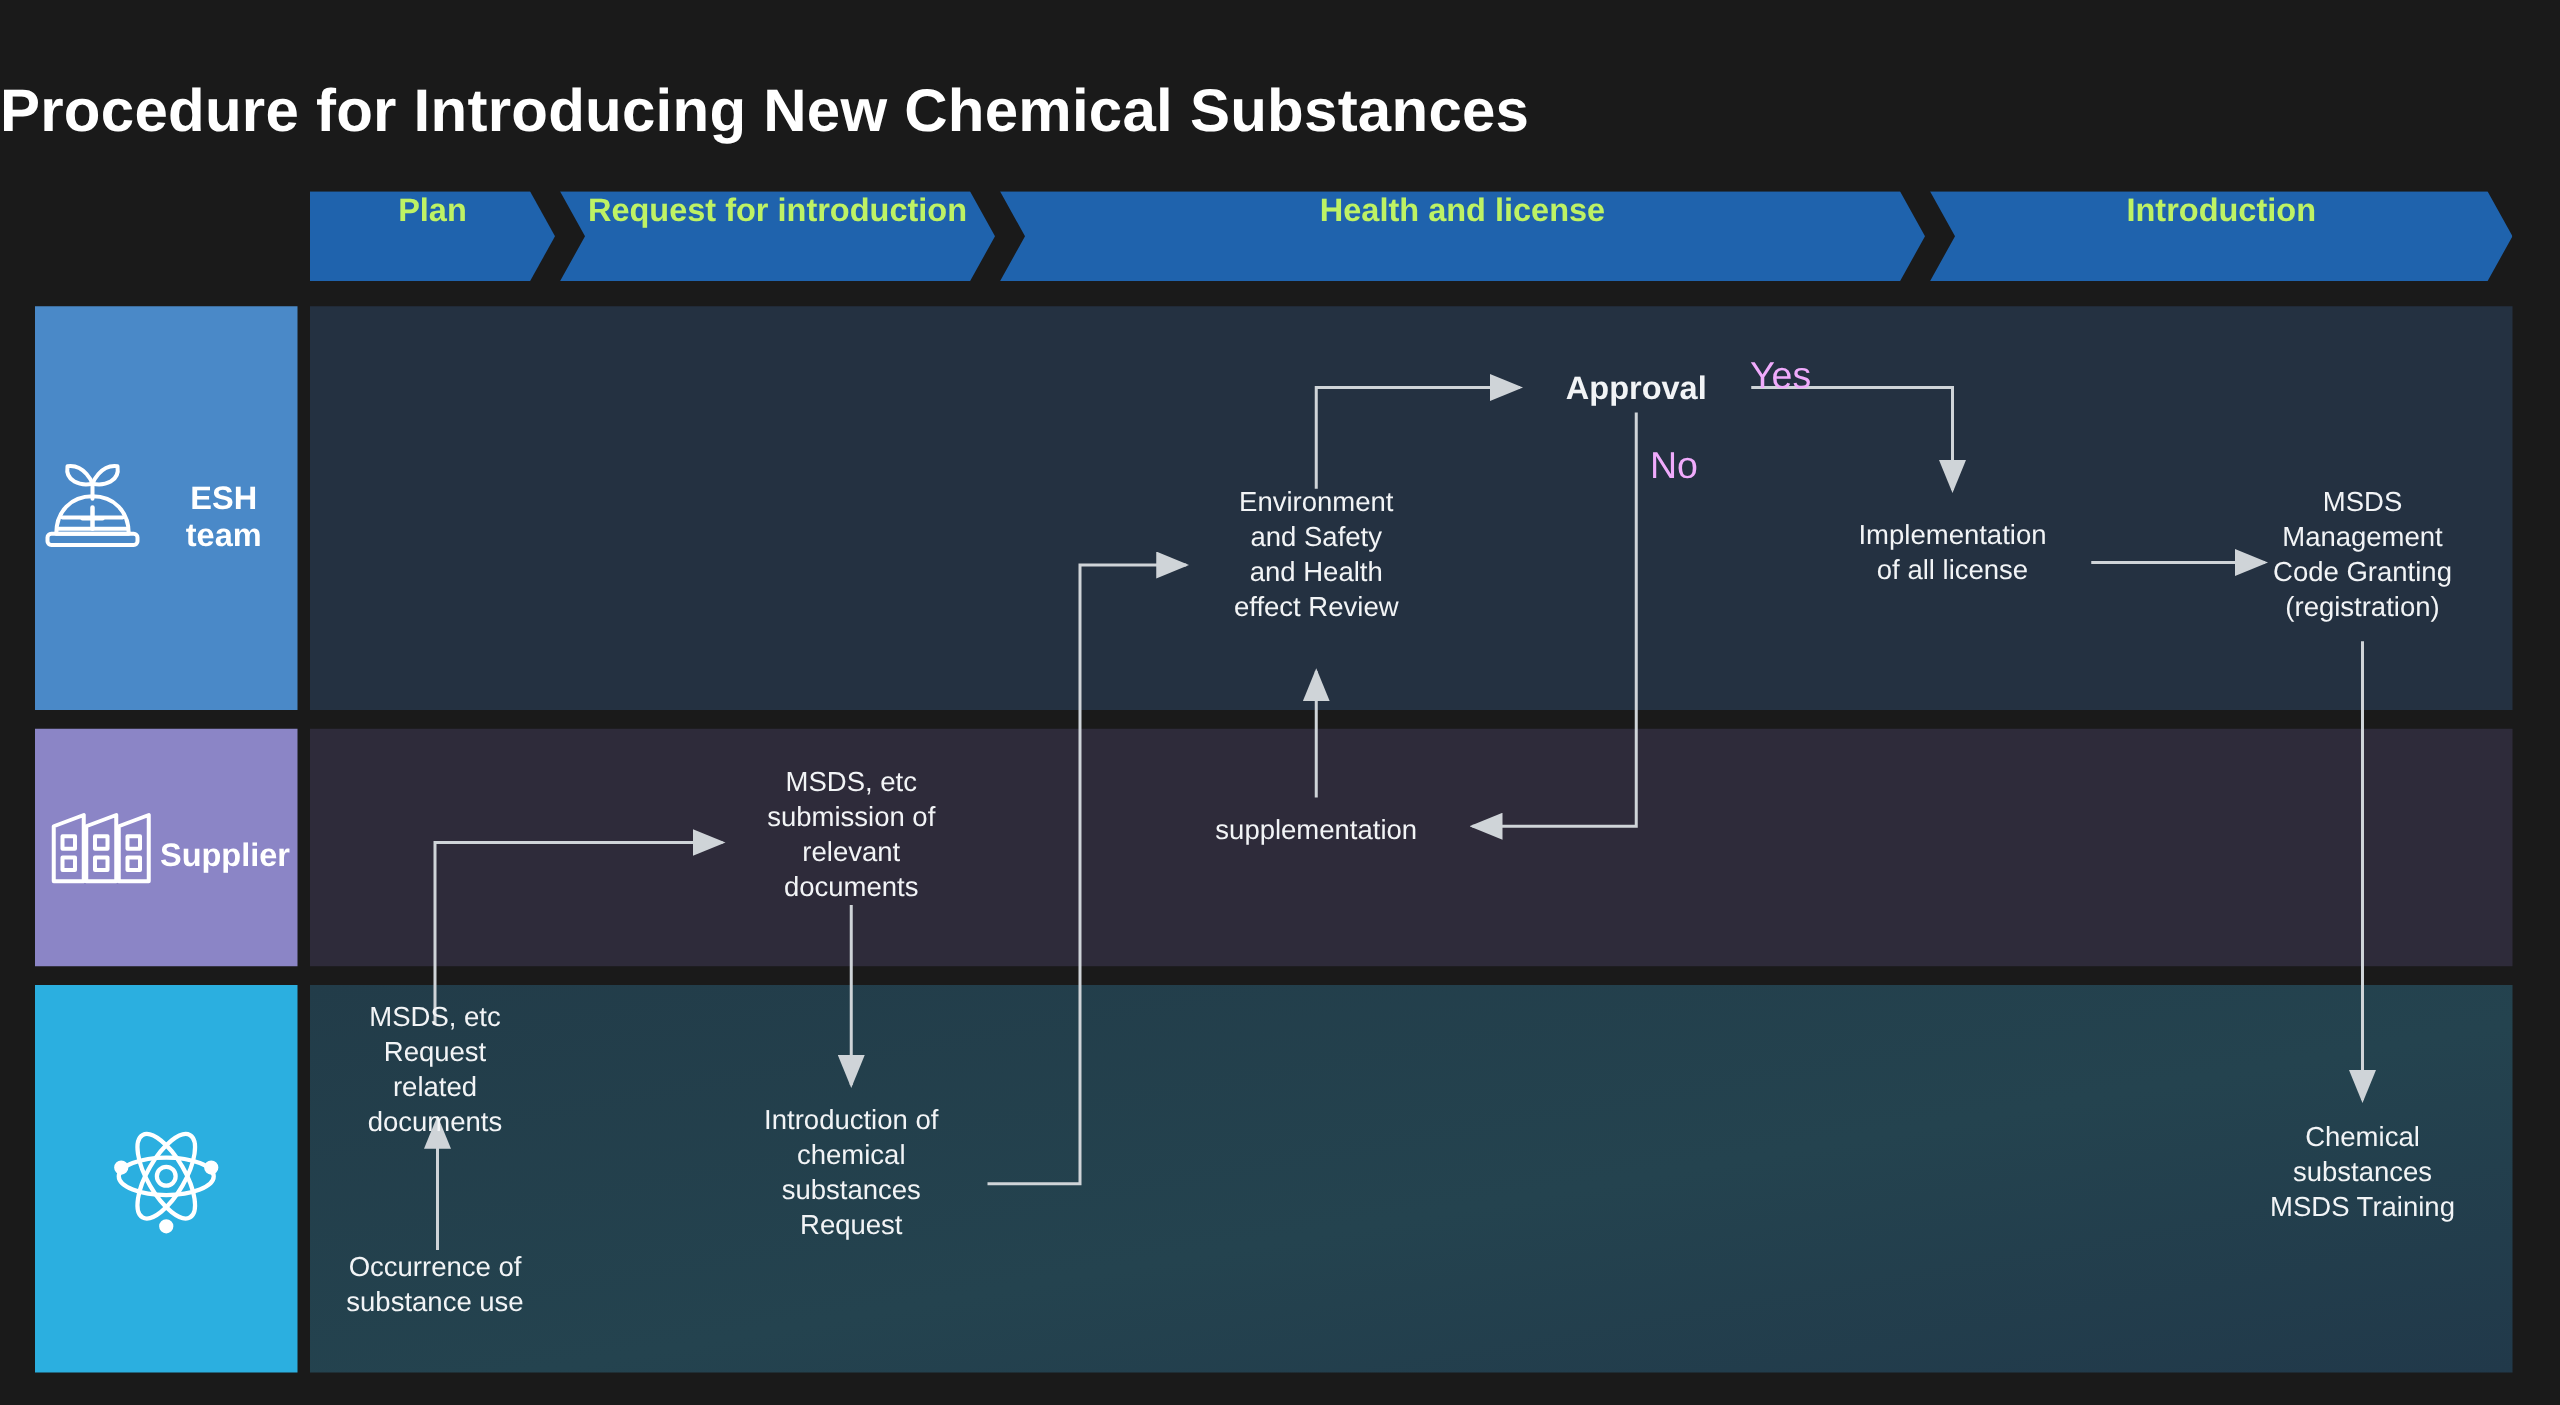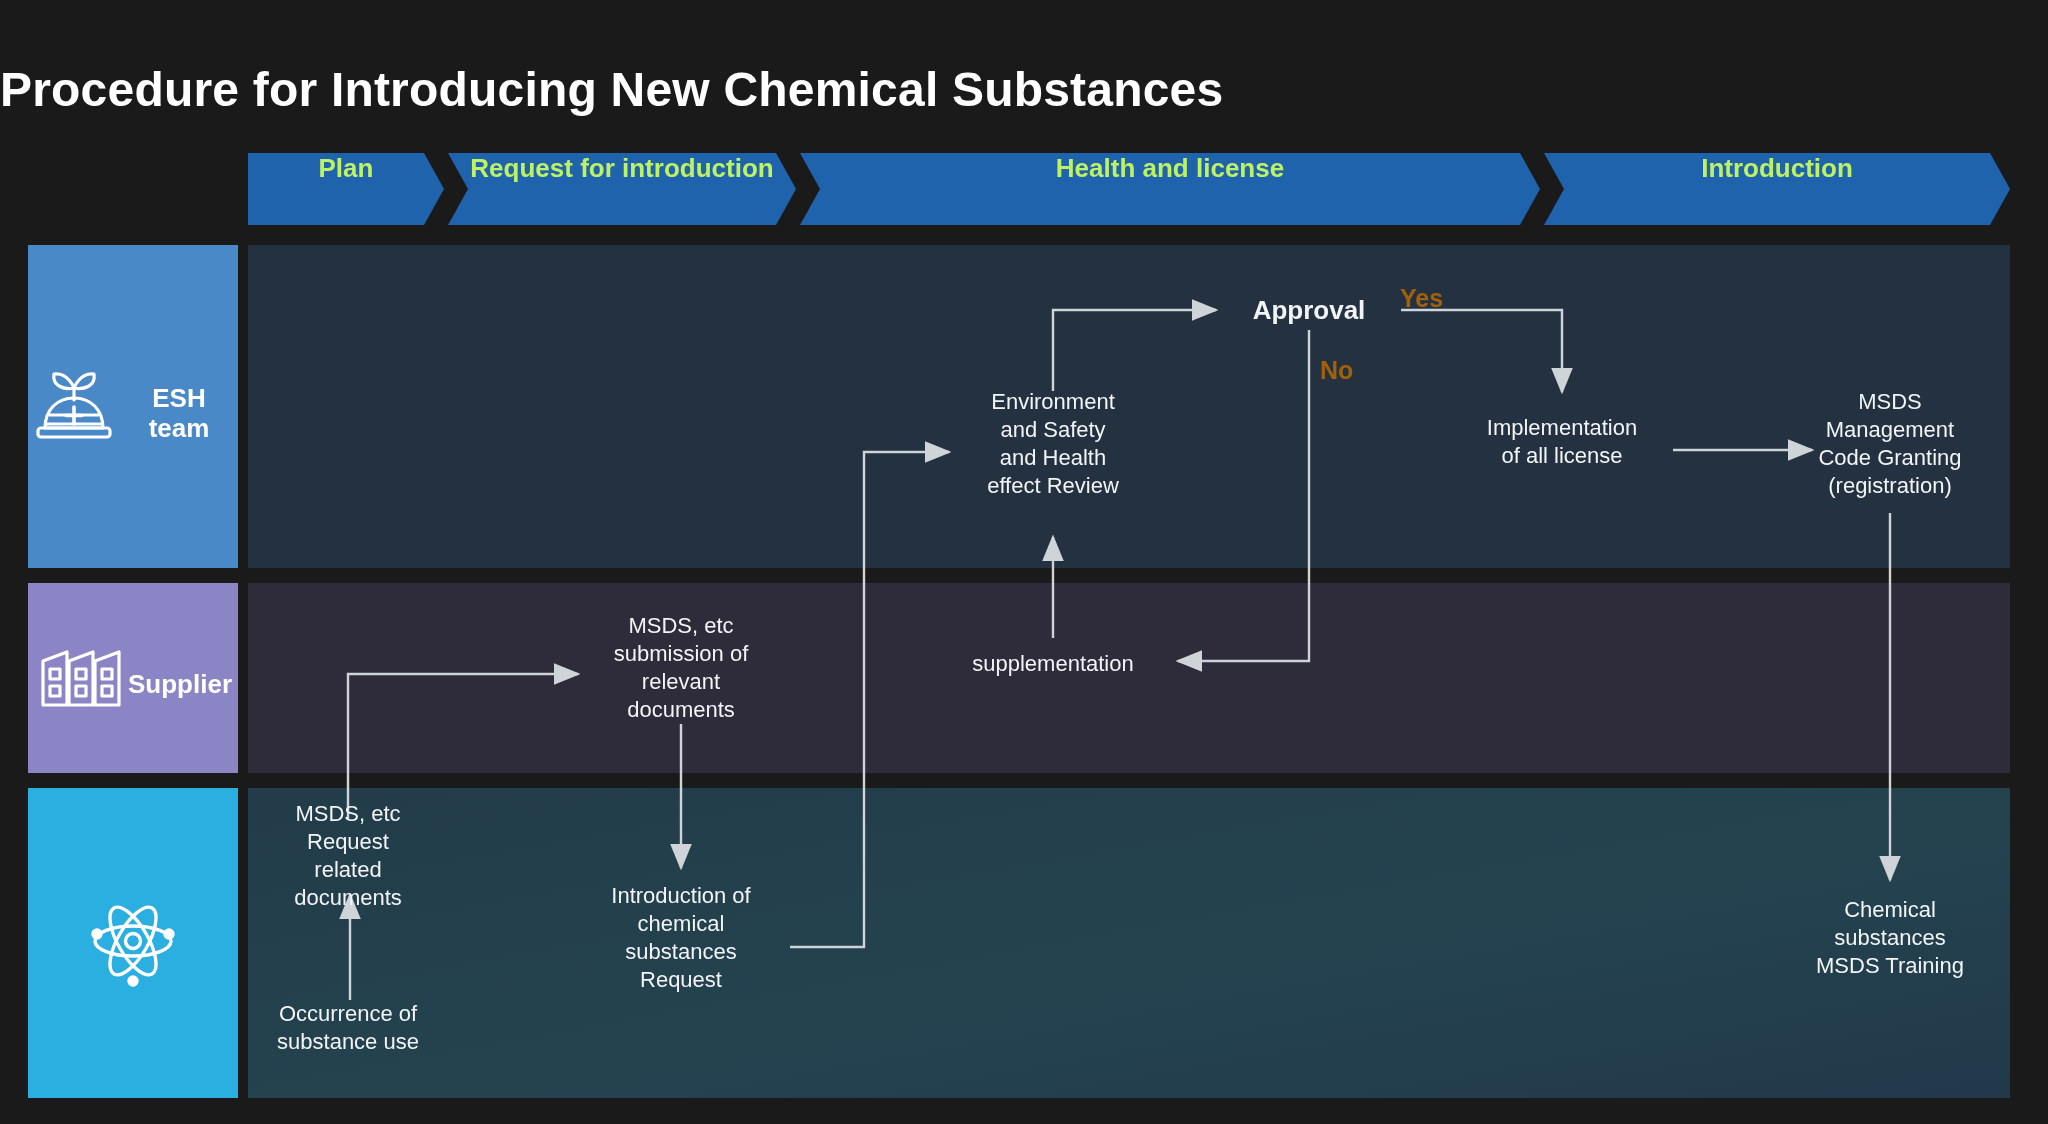--- a/index.html
+++ b/index.html
@@ -98,24 +98,23 @@
     line-height: 1.28;
     text-align: center;
     white-space: pre-line;
   }
   .node.strong {
     font-weight: bold;
     font-size: 26px;
   }
   .edge-label {
     position: absolute;
-    color: #a16207;
-    font-size: 25px;
+    color: #f0abfc;
+    font-size: 30px;
     white-space: nowrap;
-    font-weight: bold;
   }
 
   
   #connectors {
     position: absolute;
     left: 0; top: 0;
     width: 2048px;
     height: 1124px;
     pointer-events: none;
   }

